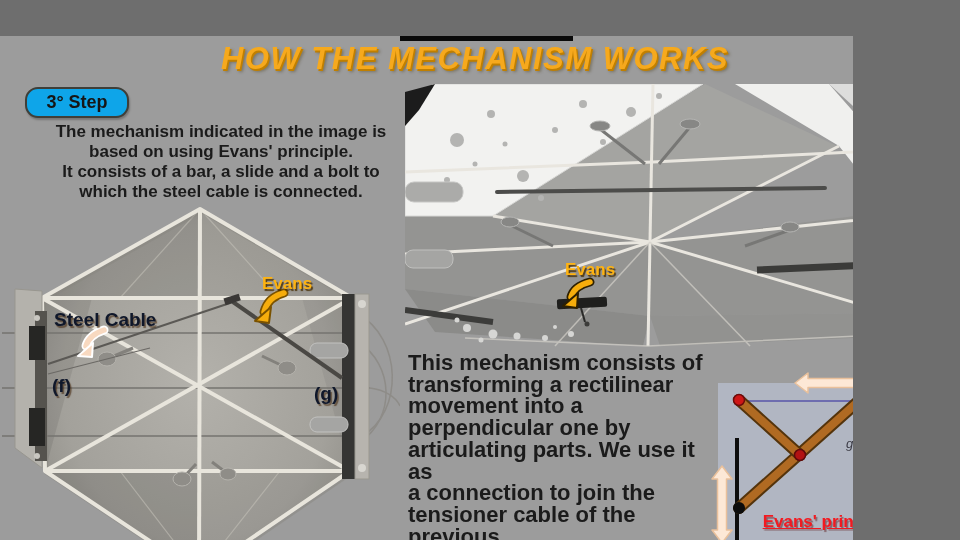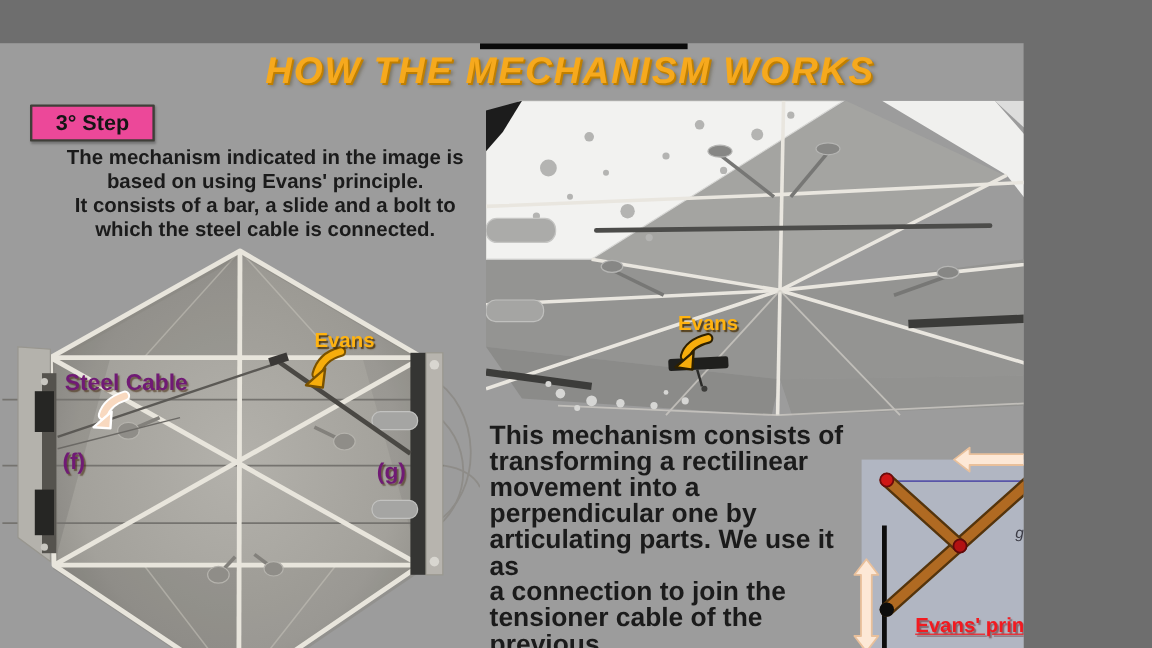--- a/index.html
+++ b/index.html
@@ -13,33 +13,33 @@
   .strip{background:#0a0a0a;}
   .title{
     left:140px;top:5px;width:670px;text-align:center;
     font-size:31px;font-weight:bold;font-style:italic;letter-spacing:1.5px;
     color:#f6a91d;
     text-shadow:1.5px 1.5px 0 #c07f00, 3px 3px 3px rgba(60,45,0,.35);
     white-space:nowrap;
   }
   .badge{
     left:25px;top:51px;width:100px;height:27px;
-    background:#ec4899;border:2px solid #3f3f39;border-radius:1px;
+    background:#0ea5e9;border:2px solid #3f3f39;border-radius:13px;
     display:flex;align-items:center;justify-content:center;
     font-size:18px;font-weight:bold;color:#161616;
     box-shadow:1px 2px 2px rgba(0,0,0,.25);
   }
   .para{
     font-weight:bold;color:#1b1b1b;white-space:pre-line;
   }
   .para.intro{left:26px;top:86px;width:390px;font-size:17px;line-height:20px;text-align:center;}
   .para.body{left:408px;top:316px;width:300px;font-size:22px;line-height:21.7px;}
   .lbl{font-weight:bold;white-space:nowrap;}
   .lbl.yellow{color:#ffb310;text-shadow:1.5px 1.5px 1px rgba(70,45,0,.85);}
-  .lbl.orange{color:#701a75;text-shadow:1.5px 1.5px 1px rgba(60,30,0,.55);}
+  .lbl.orange{color:#0f172a;text-shadow:1.5px 1.5px 1px rgba(60,30,0,.55);}
   .lbl.red{color:#f21a20;text-shadow:1.5px 1.5px 1px rgba(80,0,0,.45);font-style:normal;}
   svg{display:block;}
 </style>
 </head>
 <body>
 
 <div id="slide">
 
   <div class="abs strip" style="left:400px;top:0;width:173px;height:5px;"></div>
   <div class="abs strip" style="left:428px;top:534px;width:145px;height:6px;"></div>

